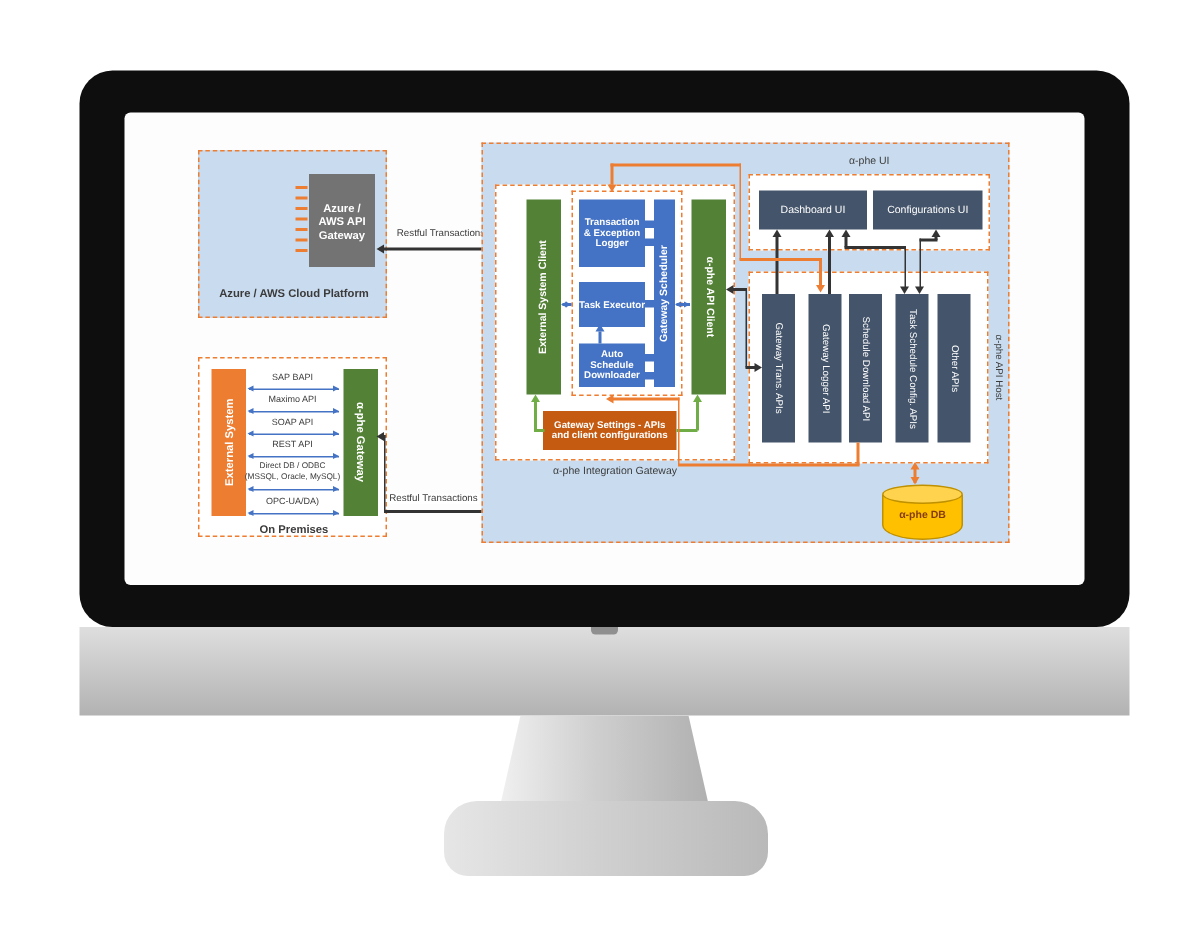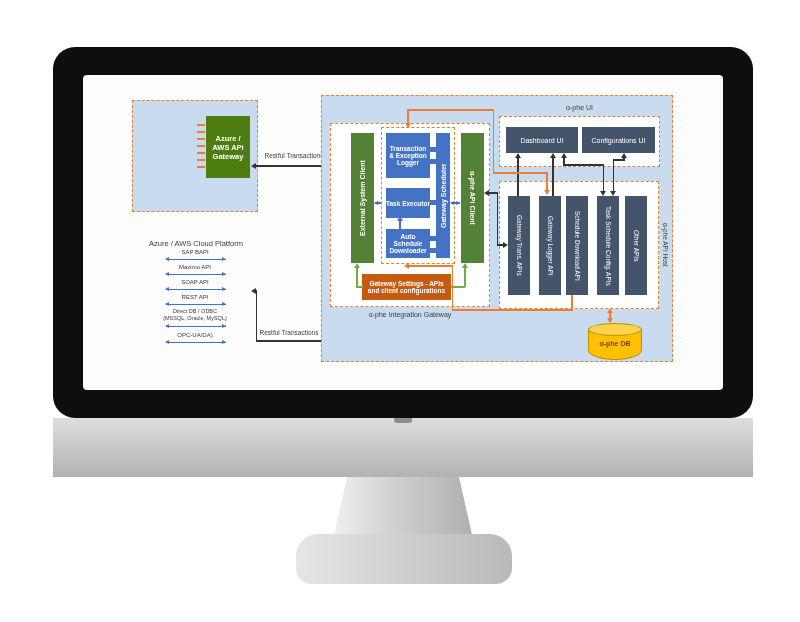--- a/index.html
+++ b/index.html
@@ -44,41 +44,50 @@
 <div id="stage">
 
   <div class="abs bezel"></div>
   <div class="abs screen"></div>
   <div class="abs chin"></div>
   <div class="abs notch"></div>
   <div class="abs neck"></div>
   <div class="abs foot"></div>
 
   <div class="abs dashed blue-bg" style="left:132px;top:100px;width:126px;height:112px;">
-    <div class="abs fillbox" style="left:73px;top:15px;width:44px;height:62px;background:#4d7c0f;font-size:7.5px;padding:2px;">
+    <div class="abs fillbox" style="left:73px;top:15px;width:44px;height:62px;background:#737373;font-size:7.5px;padding:2px;">
       <span>Azure / AWS API Gateway</span>
     </div>
-    <div class="abs lbl" style="left:0;top:90px;width:126px;font-size:7.5px;font-weight:normal;line-height:1.25;margin-top:48px;">Azure / AWS Cloud Platform</div>
+    <div class="abs lbl" style="left:0;top:90px;width:126px;font-size:7.5px;font-weight:bold;line-height:1.25;">Azure / AWS Cloud Platform</div>
   </div>
 
   <div class="rung" style="left:197px;top:124px;width:8px;height:2px;background:#ED7D31;"></div>
   <div class="rung" style="left:197px;top:131px;width:8px;height:2px;background:#ED7D31;"></div>
   <div class="rung" style="left:197px;top:138px;width:8px;height:2px;background:#ED7D31;"></div>
   <div class="rung" style="left:197px;top:145px;width:8px;height:2px;background:#ED7D31;"></div>
   <div class="rung" style="left:197px;top:152px;width:8px;height:2px;background:#ED7D31;"></div>
   <div class="rung" style="left:197px;top:159px;width:8px;height:2px;background:#ED7D31;"></div>
   <div class="rung" style="left:197px;top:166px;width:8px;height:2px;background:#ED7D31;"></div>
 
   <div>
     <div class="abs lbl" style="left:256px;top:152px;width:76px;font-size:6.5px;">Restful Transactions</div>
     <div class="ln hl" style="left:253px;top:165px;width:78px;"></div>
     <div class="ar ar-left" style="left:251px;top:162.5px;"></div>
     <div class="ar ar-right" style="left:326px;top:162.5px;"></div>
   </div>
 
+  <div class="abs dashed" style="left:132px;top:238px;width:126px;height:120px;background:#fff;">
+    <div class="abs fillbox ccw" style="left:8px;top:7px;width:23px;height:98px;background:#ED7D31;font-size:7.5px;">
+      <span>External System</span>
+    </div>
+    <div class="abs fillbox cw" style="left:96px;top:7px;width:23px;height:98px;background:#538135;font-size:7.5px;">
+      <span>α-phe Gateway</span>
+    </div>
+    <div class="abs lbl" style="left:0;top:109px;width:126px;font-size:7.5px;font-weight:bold;">On Premises</div>
+  </div>
 
   <div class="abs lbl" style="left:164px;top:249px;width:62px;font-size:6px;">SAP BAPI</div>
   <div class="ln thin c-blue" style="left:166px;top:259px;width:60px;"></div>
   <div class="ar ar-left sm c-none" style="left:165px;top:257px;--c:#4472C4;"></div>
   <div class="ar ar-right sm" style="left:222px;top:257px;--c:#4472C4;"></div>
 
   <div class="abs lbl" style="left:164px;top:264px;width:62px;font-size:6px;">Maximo API</div>
   <div class="ln thin c-blue" style="left:166px;top:274px;width:60px;"></div>
   <div class="ar ar-left sm" style="left:165px;top:272px;--c:#4472C4;"></div>
   <div class="ar ar-right sm" style="left:222px;top:272px;--c:#4472C4;"></div>

